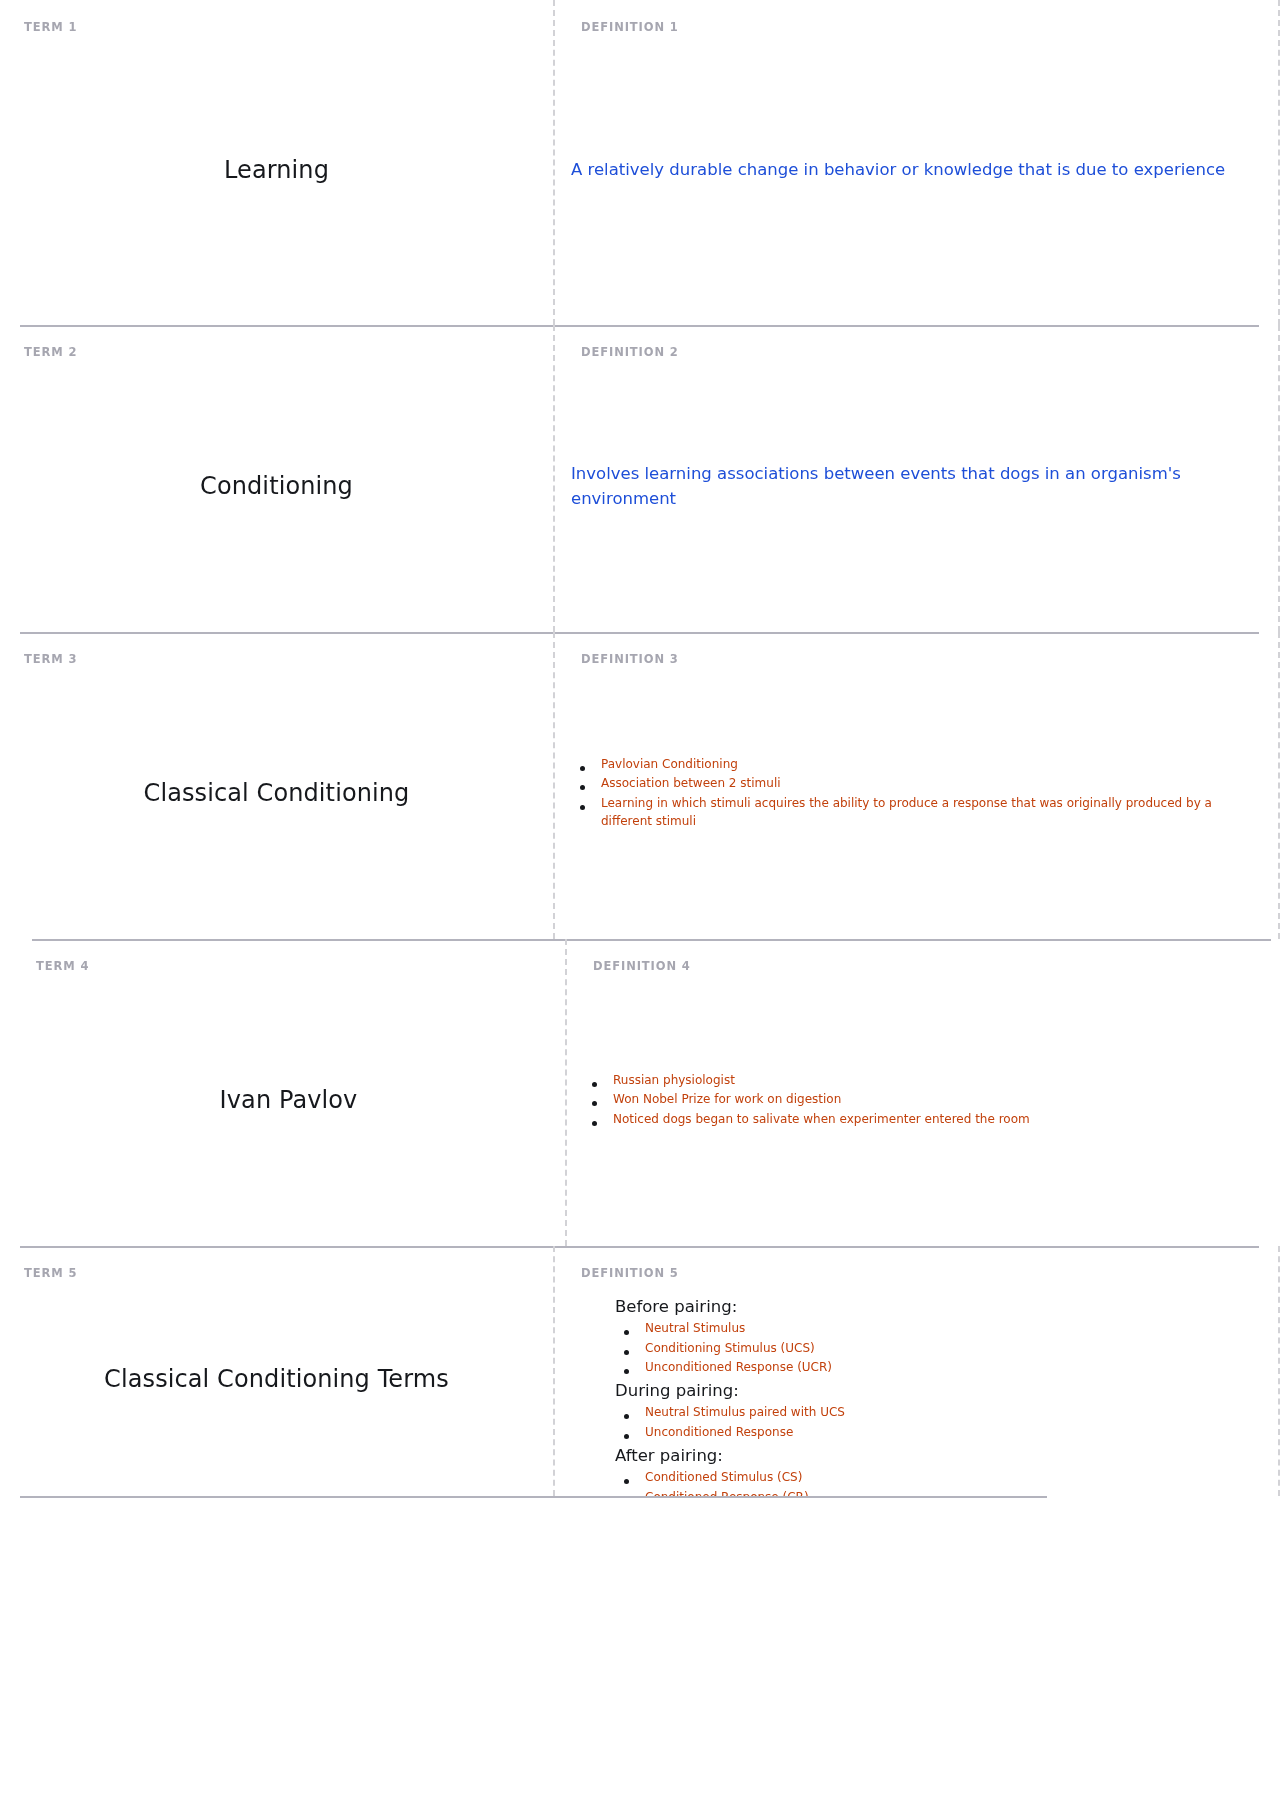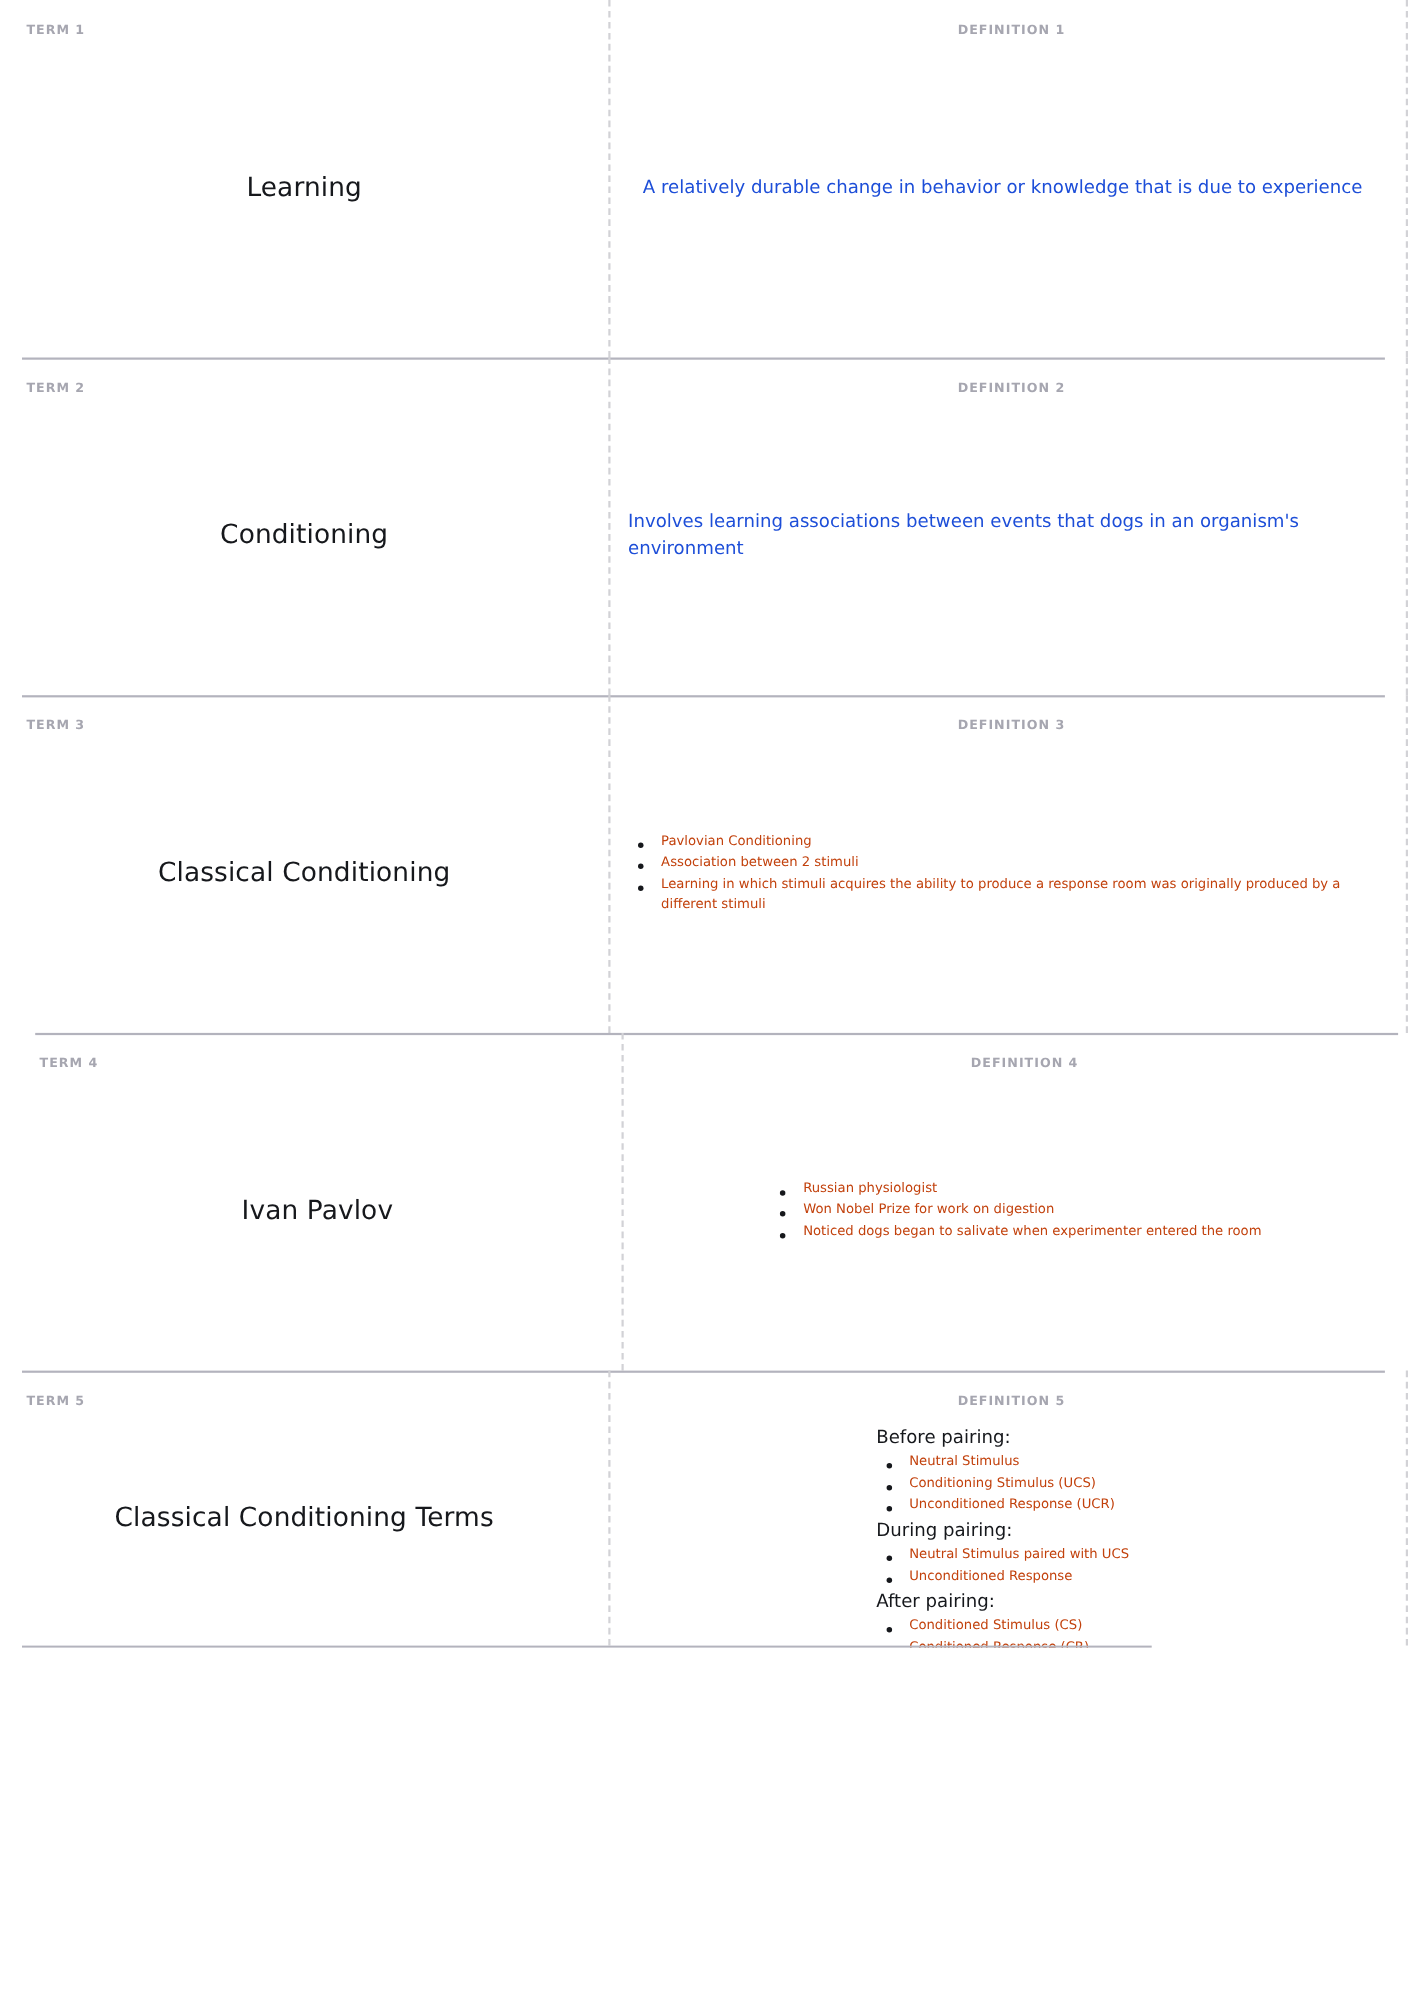--- a/index.html
+++ b/index.html
@@ -74,21 +74,20 @@
 
   
   .def-cell {
     position: relative;
     width: 727px;
     flex: 0 0 727px;
     box-sizing: border-box;
     padding: 22px 22px 18px 18px;
     display: flex;
     flex-direction: column;
-    align-items: center;
   }
   
   .dash-left, .dash-right {
     position: absolute;
     top: 0;
     bottom: 0;
     width: 0;
     border-left: 2px dashed #d2d2d6;
   }
   .dash-left { left: 0px; }
@@ -209,21 +208,21 @@
     </div>
     <div class="def-cell">
       <div class="dash-left"></div>
       <div class="dash-right"></div>
       <div class="eyebrow">DEFINITION 3</div>
       <div class="def-body">
         <div class="def-inner">
           <ul class="def-list">
             <li>Pavlovian Conditioning</li>
             <li>Association between 2 stimuli</li>
-            <li>Learning in which stimuli acquires the ability to produce a response room was originally produced by a different stimuli</li>
+            <li>Learning in which stimuli acquires the ability to produce a response that was originally produced by a different stimuli</li>
           </ul>
         </div>
       </div>
     </div>
   </div>
 
   <div class="card-row" style="height:307px;margin-left:12px;">
     <div class="row-rule"></div>
     <div class="term-cell">
       <div class="eyebrow">TERM 4</div>
@@ -252,21 +251,21 @@
     <div class="term-cell">
       <div class="eyebrow">TERM 5</div>
       <div class="term-body">
         <div class="term-text">Classical Conditioning Terms</div>
       </div>
     </div>
     <div class="def-cell">
       <div class="dash-left"></div>
       <div class="dash-right"></div>
       <div class="eyebrow">DEFINITION 5</div>
-      <div class="def-body" style="align-items:flex-start; padding-top:14px;">
+      <div class="def-body" style="align-items:flex-start; padding-top:14px;margin-left:44px;">
         <div class="def-inner">
 
           <div class="def-group">
             <p class="def-subhead">Before pairing:</p>
             <ul class="def-list">
               <li>Neutral Stimulus</li>
               <li>Conditioning Stimulus (UCS)</li>
               <li>Unconditioned Response (UCR)</li>
             </ul>
           </div>

